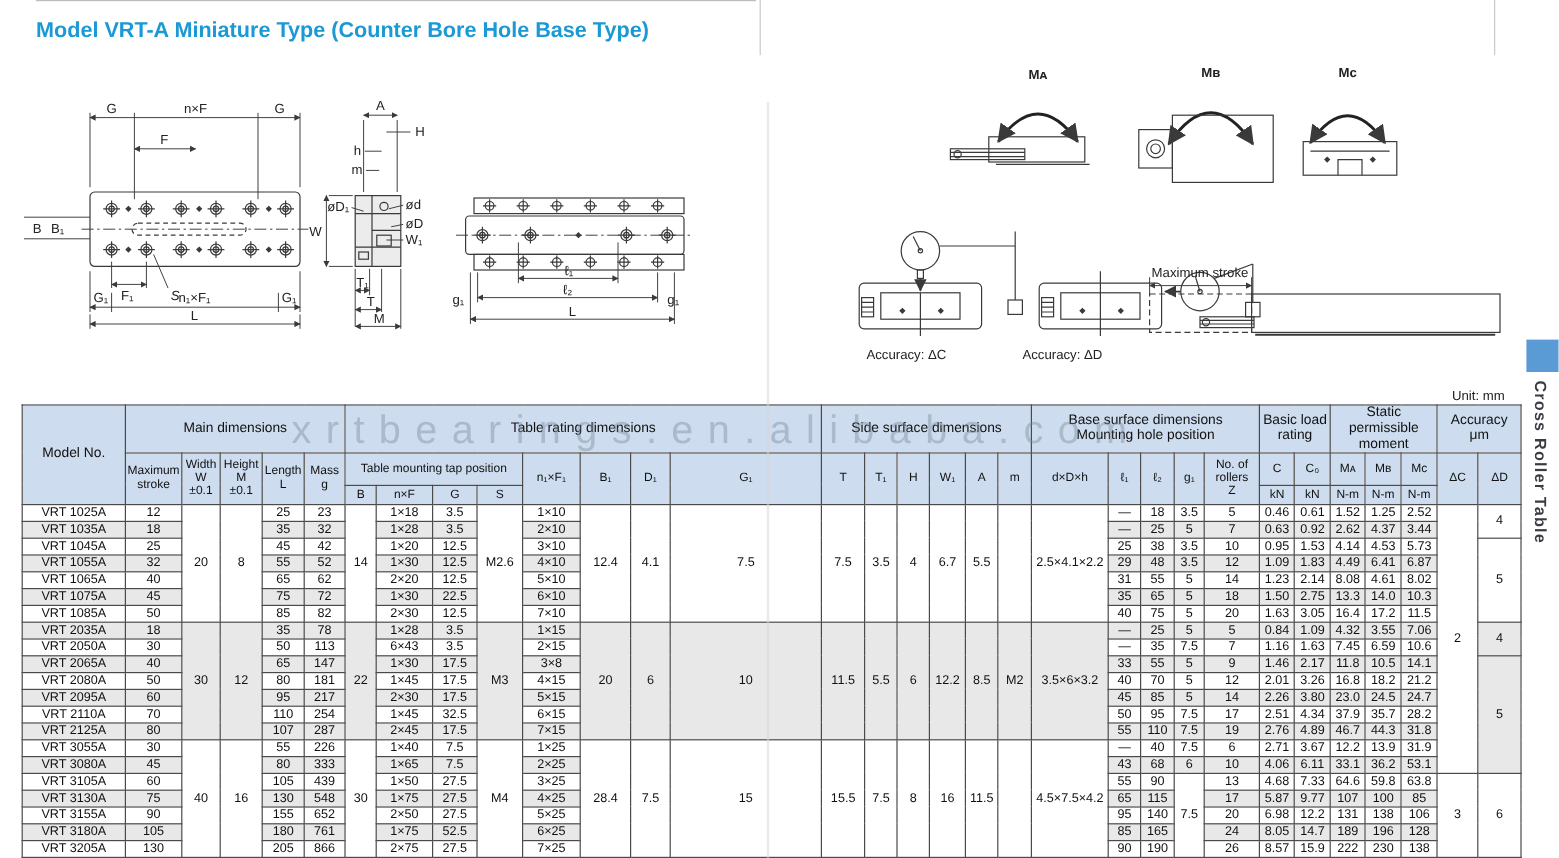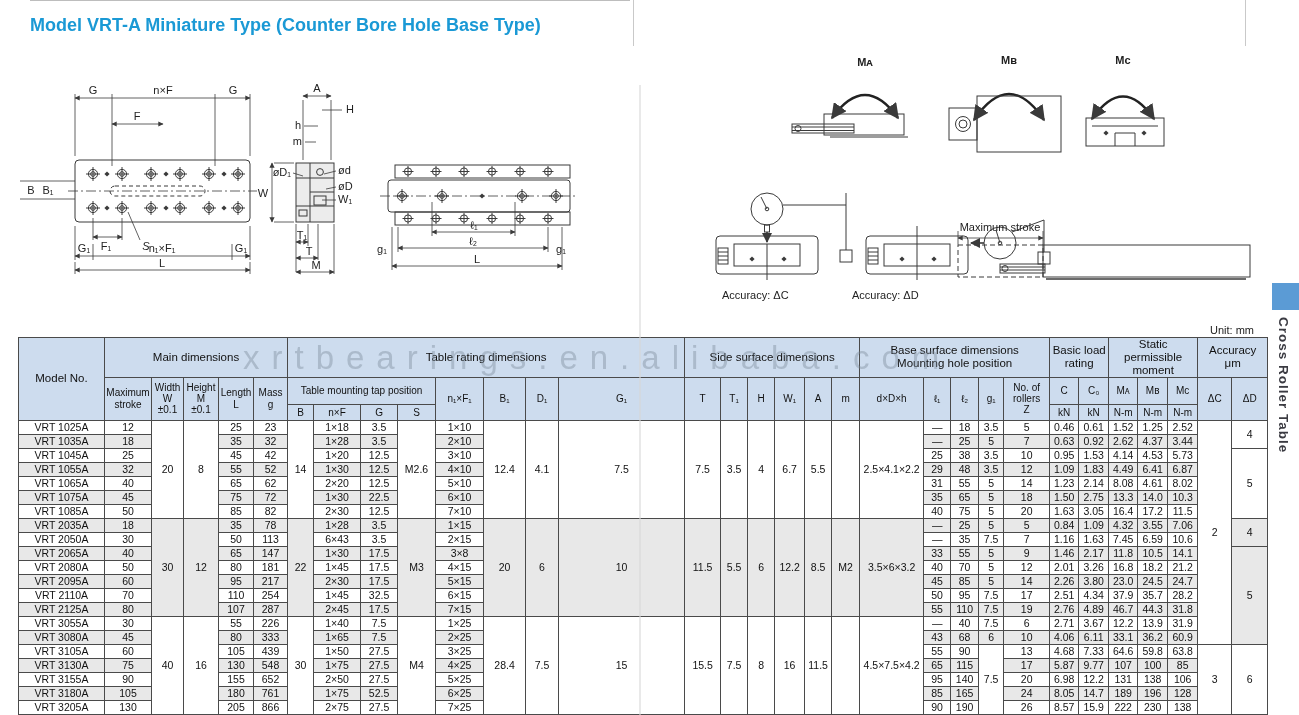--- a/index.html
+++ b/index.html
@@ -683,21 +683,21 @@
             <td>7.5</td>
             <td>2×25</td>
             <td>43</td>
             <td>68</td>
             <td>6</td>
             <td>10</td>
             <td>4.06</td>
             <td>6.11</td>
             <td>33.1</td>
             <td>36.2</td>
-            <td>60.9</td>
+            <td>53.1</td>
           </tr>
           <tr>
             <td class="model">VRT 3105A</td>
             <td>60</td>
             <td>105</td>
             <td>439</td>
             <td>1×50</td>
             <td>27.5</td>
             <td>3×25</td>
             <td>55</td>

